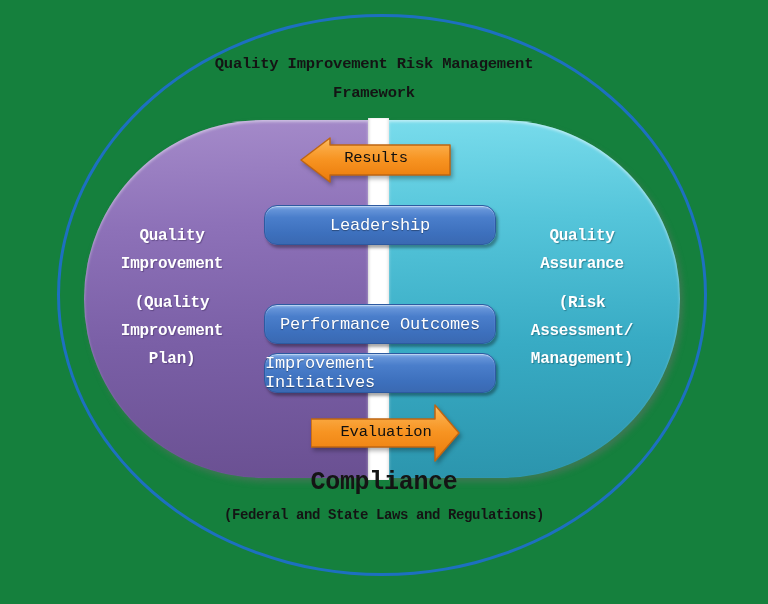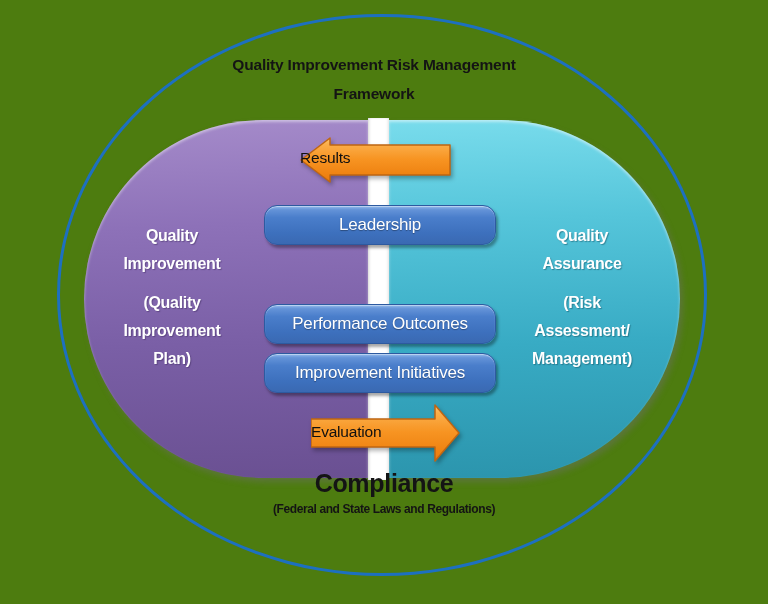--- a/index.html
+++ b/index.html
@@ -1,18 +1,18 @@
 <!DOCTYPE html>
 <html><head>
 <meta charset="utf-8">
 <style>
   html,body{margin:0;padding:0;background:#fff;}
   .stage{
-    position:relative;width:768px;height:604px;background:#4d7c0f;overflow:hidden;
-    font-family:Liberation Sans, sans-serif;
+    position:relative;width:768px;height:604px;background:#15803d;overflow:hidden;
+    font-family:Liberation Mono, monospace;
   }
   .ellipse{
     position:absolute;left:57px;top:14px;width:650px;height:562px;
     border:3px solid #1d70c0;border-radius:50%;box-sizing:border-box;z-index:0;
   }
   .title{
     position:absolute;left:134px;top:50px;width:480px;text-align:center;z-index:2;
     color:#141414;font-weight:bold;font-size:15.5px;line-height:29px;letter-spacing:-0.2px;
   }
   .panel{
@@ -49,28 +49,28 @@
     display:flex;align-items:center;justify-content:center;
     color:#ffffff;font-size:17px;letter-spacing:-0.2px;
     text-shadow:0 1px 1px rgba(0,0,0,.35);
   }
   .btn1{top:205px;} .btn2{top:255px;} .btn3{top:304px;} .btn4{top:353px;}
   .arrow{position:absolute;z-index:4;filter:drop-shadow(2px 3px 2px rgba(0,0,0,.3));}
   .arrow-top{left:300px;top:137px;width:152px;height:46px;}
   .arrow-bottom{left:311px;top:404px;width:150px;height:58px;}
   .arrow svg{position:absolute;left:0;top:0;}
   .arrow-label{
-    position:absolute;width:100%;color:#101010;
+    position:absolute;width:100%;text-align:center;color:#101010;
     font-size:15.5px;font-weight:500;letter-spacing:-0.2px;
   }
   .arrow-top .arrow-label{top:12px;}
   .arrow-bottom .arrow-label{top:19px;}
   .footer{position:absolute;left:184px;top:468px;width:400px;text-align:center;z-index:2;color:#141414;}
   .footer-title{font-size:25px;font-weight:bold;letter-spacing:-0.3px;line-height:30px;}
-  .footer-sub{font-size:12px;font-weight:bold;letter-spacing:-0.4px;line-height:18px;margin-top:2px;}
+  .footer-sub{font-size:14px;font-weight:bold;letter-spacing:-0.4px;line-height:18px;margin-top:8px;}
 </style>
 </head>
 <body>
 
 <div class="stage">
 
   <div class="ellipse"></div>
 
   <div class="title">
     <div>Quality Improvement Risk Management</div>

